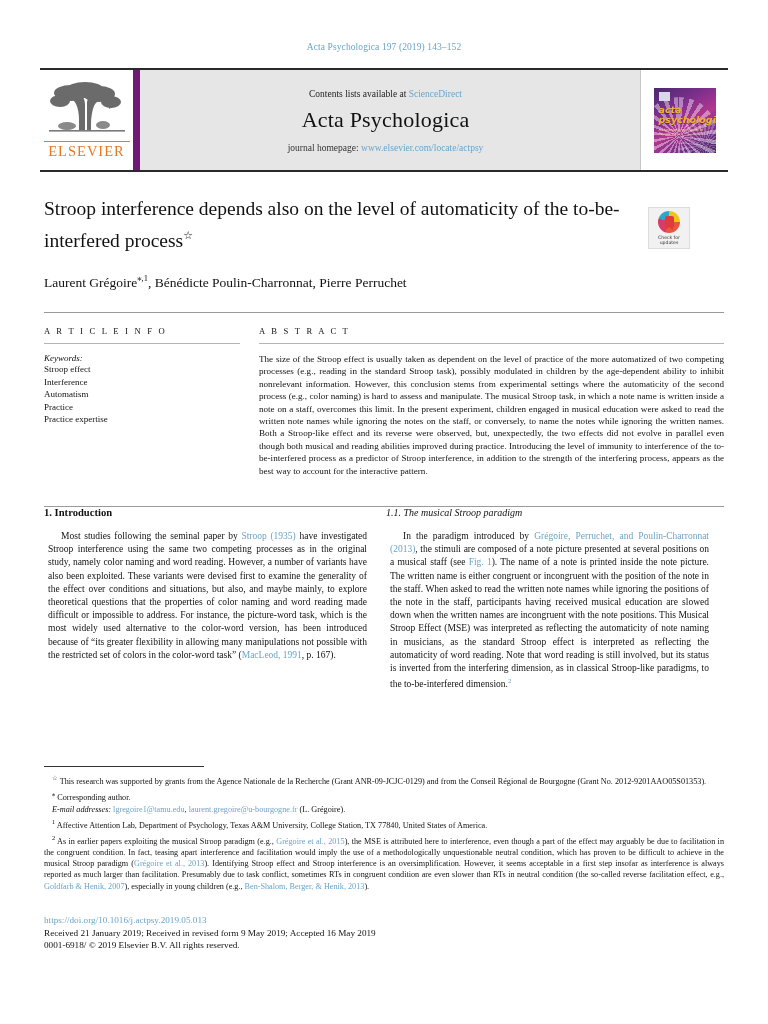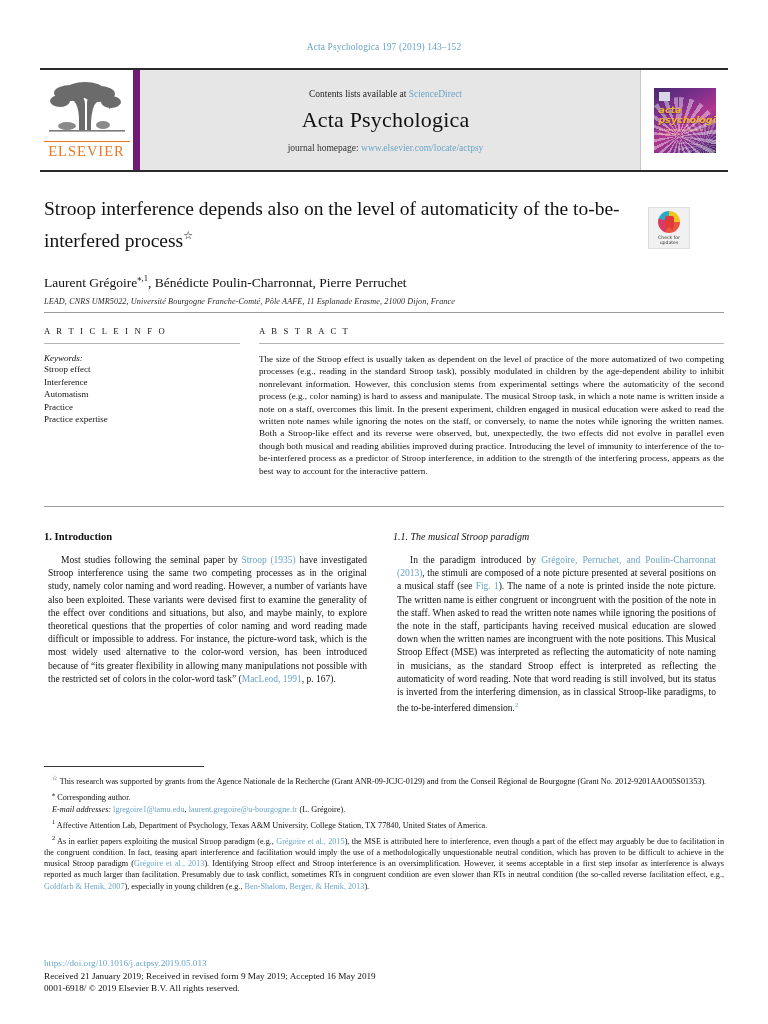--- a/index.html
+++ b/index.html
@@ -259,23 +259,23 @@
     color: #111;
   }
 
   .rule-bottom {
     position: absolute; left: 44px; top: 506px; width: 680px;
     border-top: 1px solid #9a9a9a;
   }
 
   
   .body-cols {
-    position: absolute; left: 44px; top: 531px; width: 680px;
-    display: flex;
-    gap: 22px;
+    position: absolute; left: 44px; top: 507px; width: 680px;
+    display: flex;
+    gap: 15px;
   }
   .col { width: 327px; flex: 0 0 327px; }
   .h2 {
     font-size: 10.6px;
     font-weight: bold;
     color: #111;
     margin: 0 0 12px 0;
     font-family: "Liberation Serif", serif;
   }
   .h3 {
@@ -311,21 +311,21 @@
     margin: 0 0 1px 0;
   }
   .fn.ind { text-indent: 8px; }
   .fn sup { font-size: 6.4px; }
   .fn .it { font-style: italic; }
 
   
   .bottom {
     position: absolute; left: 44px; top: 914px; width: 680px;
   }
-  .doi { font-size: 9.2px; color: #6aa4c8; line-height: 12.5px; margin-top: 43px; }
+  .doi { font-size: 9.2px; color: #6aa4c8; line-height: 12.5px; }
   .received { font-size: 9.2px; color: #111; line-height: 12.5px; }
   .copyright { font-size: 9.2px; color: #111; line-height: 12.5px; }
 </style>
 </head>
 <body>
 
 <div class="page">
 
   <div class="running-head">Acta Psychologica 197 (2019) 143–152</div>
 
@@ -373,21 +373,20 @@
           <div>psychologica</div>
         </div>
         <div class="csub">An International Journal of Psychonomics</div>
       </div>
     </div>
   </div>
 
   <div class="title-block">
     <h1 class="paper-title"><span>Stroop interference depends also on the level of automaticity of the to-be-interfered process</span><sup>☆</sup></h1>
     <div class="authors"><span>Laurent Grégoire</span><sup>⁎,1</sup><span>, Bénédicte Poulin-Charronnat, Pierre Perruchet</span></div>
-    <div class="affiliation">LEAD, CNRS UMR5022, Université Bourgogne Franche-Comté, Pôle AAFE, 11 Esplanade Erasme, 21000 Dijon, France</div>
   </div>
 
   <div class="crossmark">
     <div class="cm-ring">
         <span></span>
       </div>
     <div class="cm-text">Check for updates</div>
   </div>
 
   <div class="rule-top"></div>

